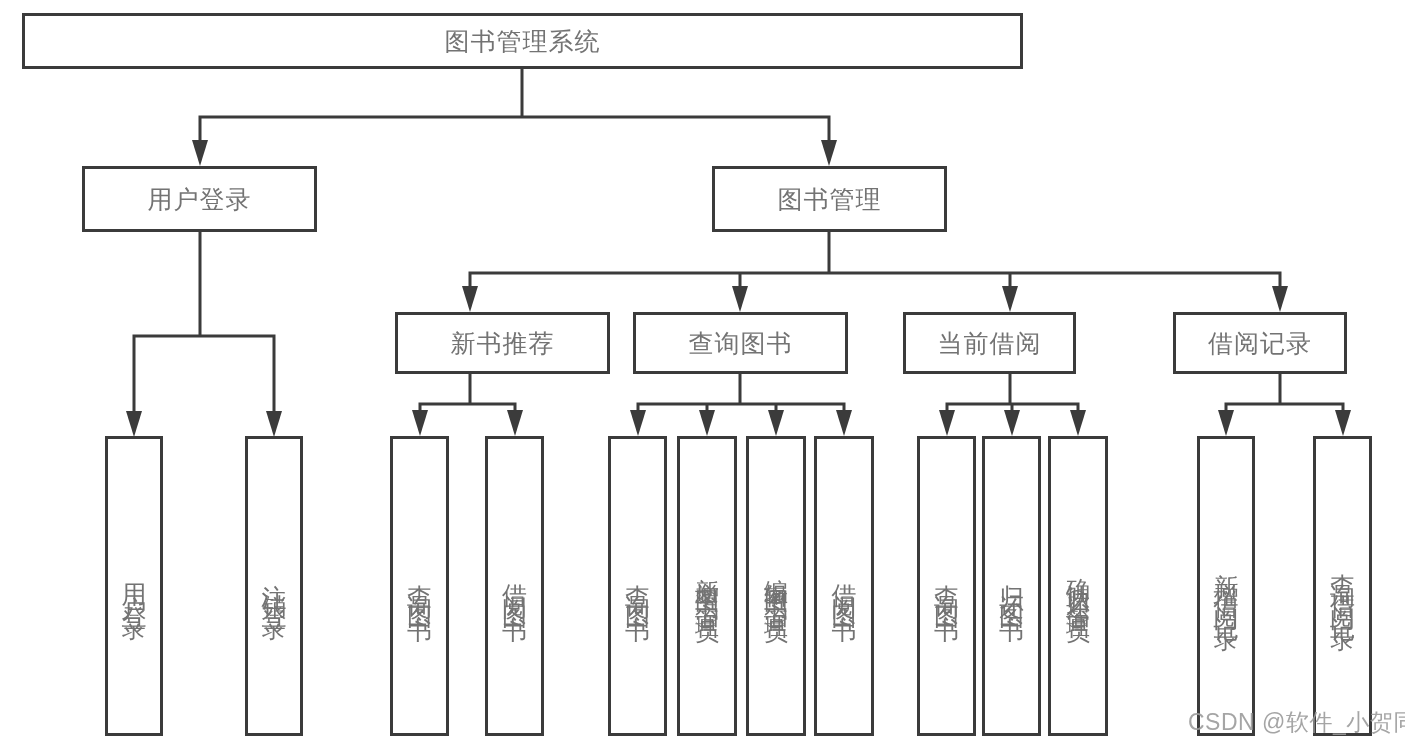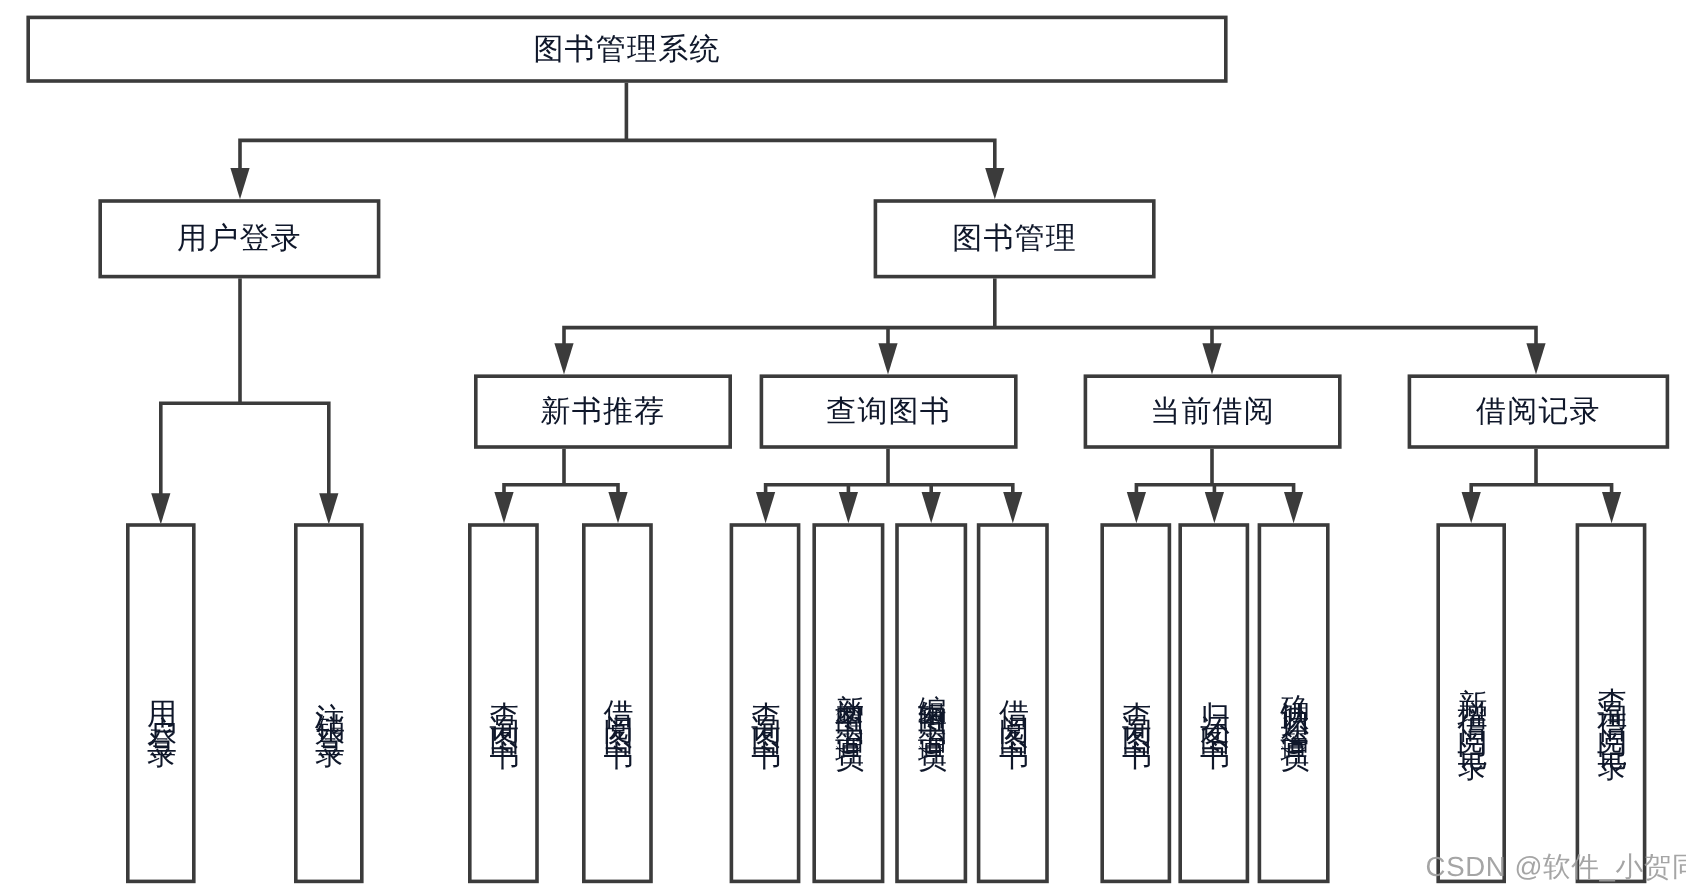--- a/index.html
+++ b/index.html
@@ -18,21 +18,21 @@
     pointer-events: none;
   }
   .box {
     position: absolute;
     box-sizing: border-box;
     background: #ffffff;
     border: 3px solid #3b3b3b;
     display: flex;
     align-items: center;
     justify-content: center;
-    color: #0f172a;
+    color: #737373;
     font-size: 25px;
     letter-spacing: 1px;
     text-align: center;
     line-height: 1;
     z-index: 2;
   }
   .v-box {
     writing-mode: vertical-rl;
     text-orientation: mixed;
     letter-spacing: 11px;
@@ -94,26 +94,26 @@
       <polygon points="1004,410 1020,410 1012,436"></polygon>
       <polygon points="1070,410 1086,410 1078,436"></polygon>
       <polygon points="1218,410 1234,410 1226,436"></polygon>
       <polygon points="1335,410 1351,410 1343,436"></polygon>
     </g>
   </svg>
 
   <div class="box" style="left:22px; top:13px; width:1001px; height:56px;">图书管理系统</div>
 
   <div class="box" style="left:82px; top:166px; width:235px; height:66px;">用户登录</div>
-  <div class="box" style="left:712px; top:166px; width:235px; height:66px;margin-left:16px;">图书管理</div>
+  <div class="box" style="left:712px; top:166px; width:235px; height:66px;">图书管理</div>
 
   <div class="box" style="left:363px; top:312px; width:215px; height:62px;margin-left:32px;">新书推荐</div>
   <div class="box" style="left:633px; top:312px; width:215px; height:62px;">查询图书</div>
-  <div class="box" style="left:903px; top:312px; width:215px; height:62px;">当前借阅</div>
-  <div class="box" style="left:1173px; top:312px; width:218px; height:62px;">借阅记录</div>
+  <div class="box" style="left:903px; top:312px; width:173px; height:62px;">当前借阅</div>
+  <div class="box" style="left:1173px; top:312px; width:174px; height:62px;">借阅记录</div>
 
   <div class="box v-box" style="left:105px; top:436px; width:58px; height:300px;">用户登录</div>
   <div class="box v-box" style="left:245px; top:436px; width:58px; height:300px;">注销登录</div>
 
   <div class="box v-box" style="left:390px; top:436px; width:59px; height:300px;">查询图书</div>
   <div class="box v-box" style="left:485px; top:436px; width:59px; height:300px;">借阅图书</div>
 
   <div class="box v-box" style="left:608px; top:436px; width:59px; height:300px;">查询图书</div>
   <div class="box v-box long" style="left:677px; top:436px; width:60px; height:300px;">新增图书（管理员）</div>
   <div class="box v-box long" style="left:746px; top:436px; width:60px; height:300px;">编辑图书（管理员）</div>

